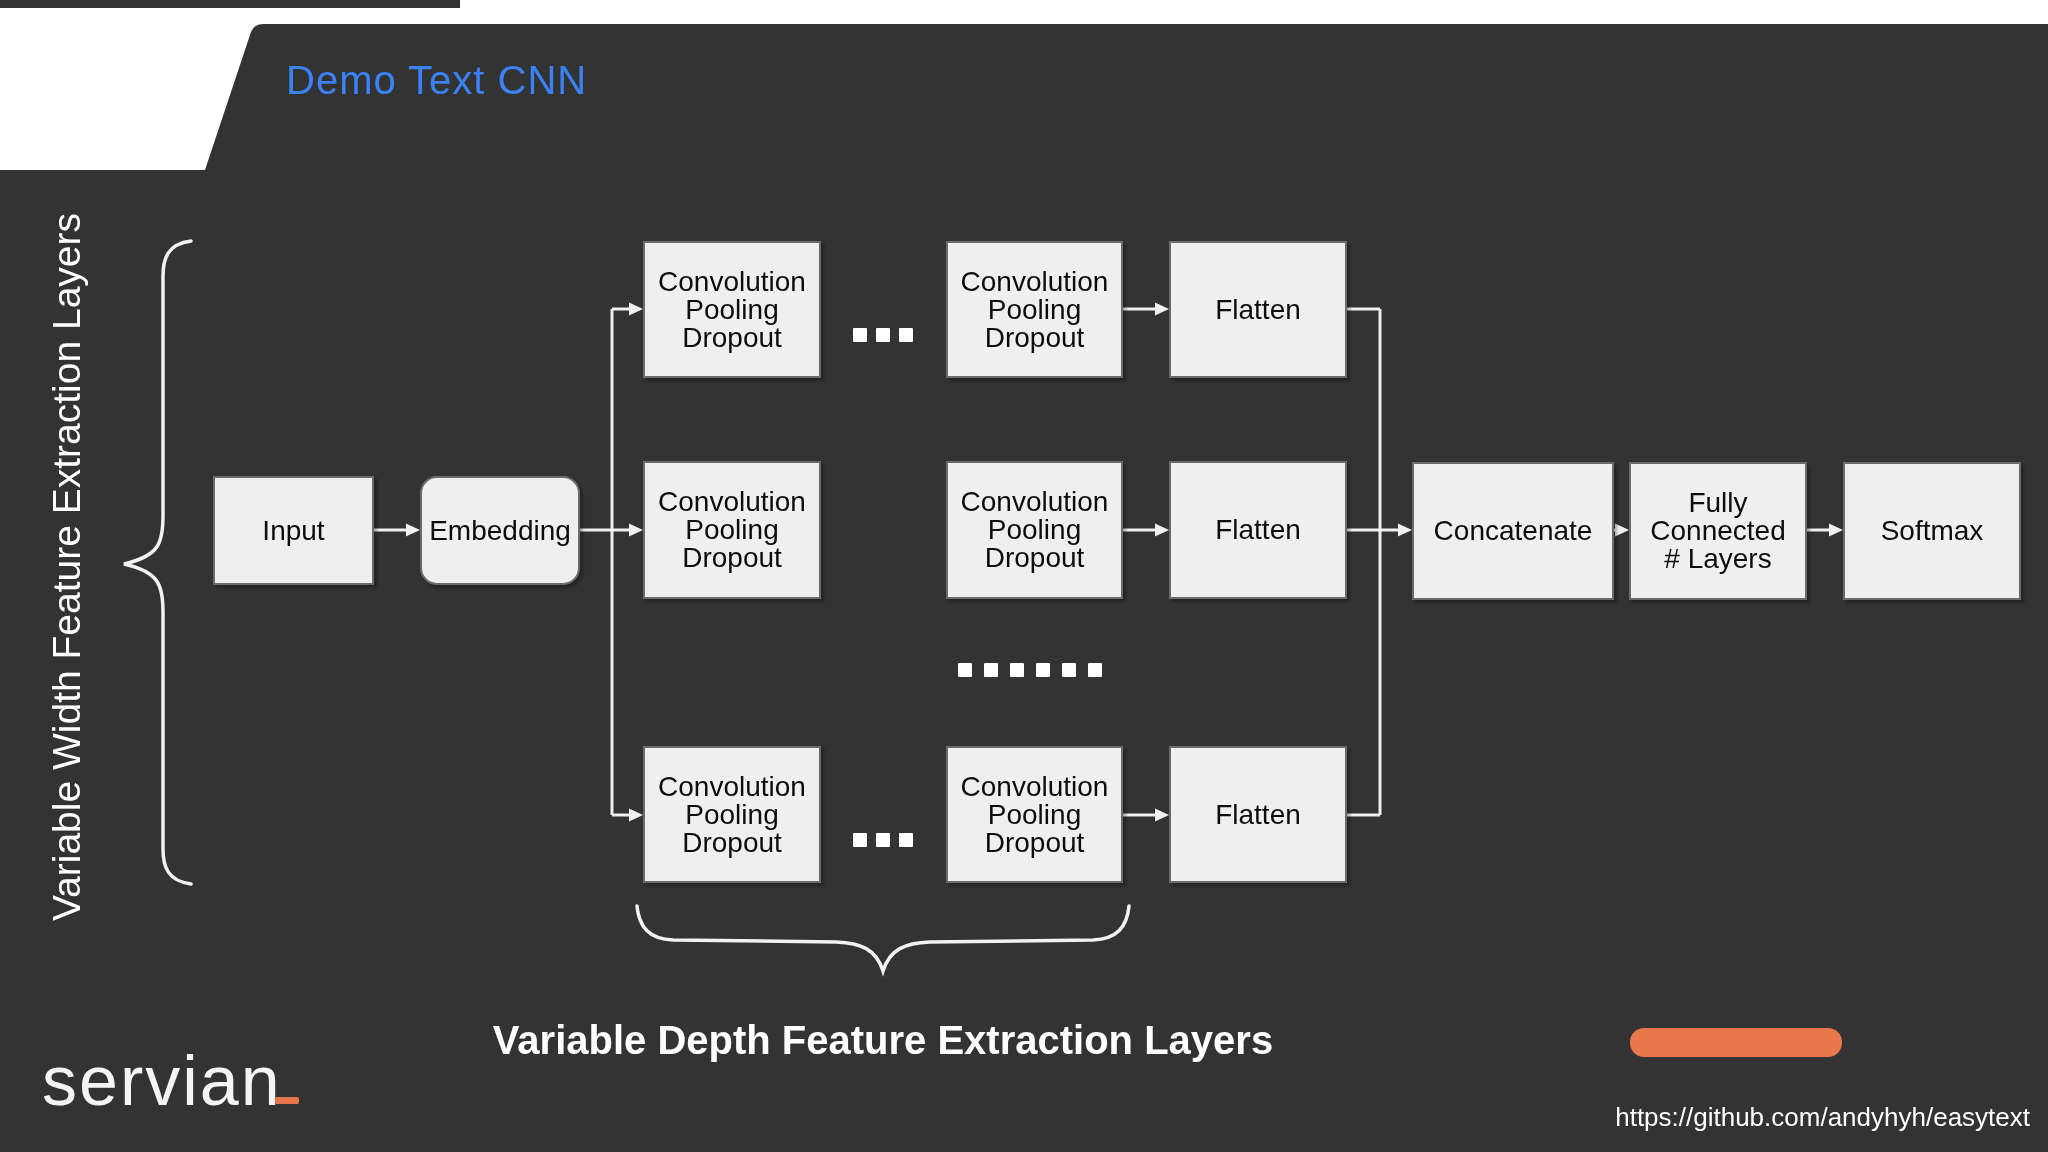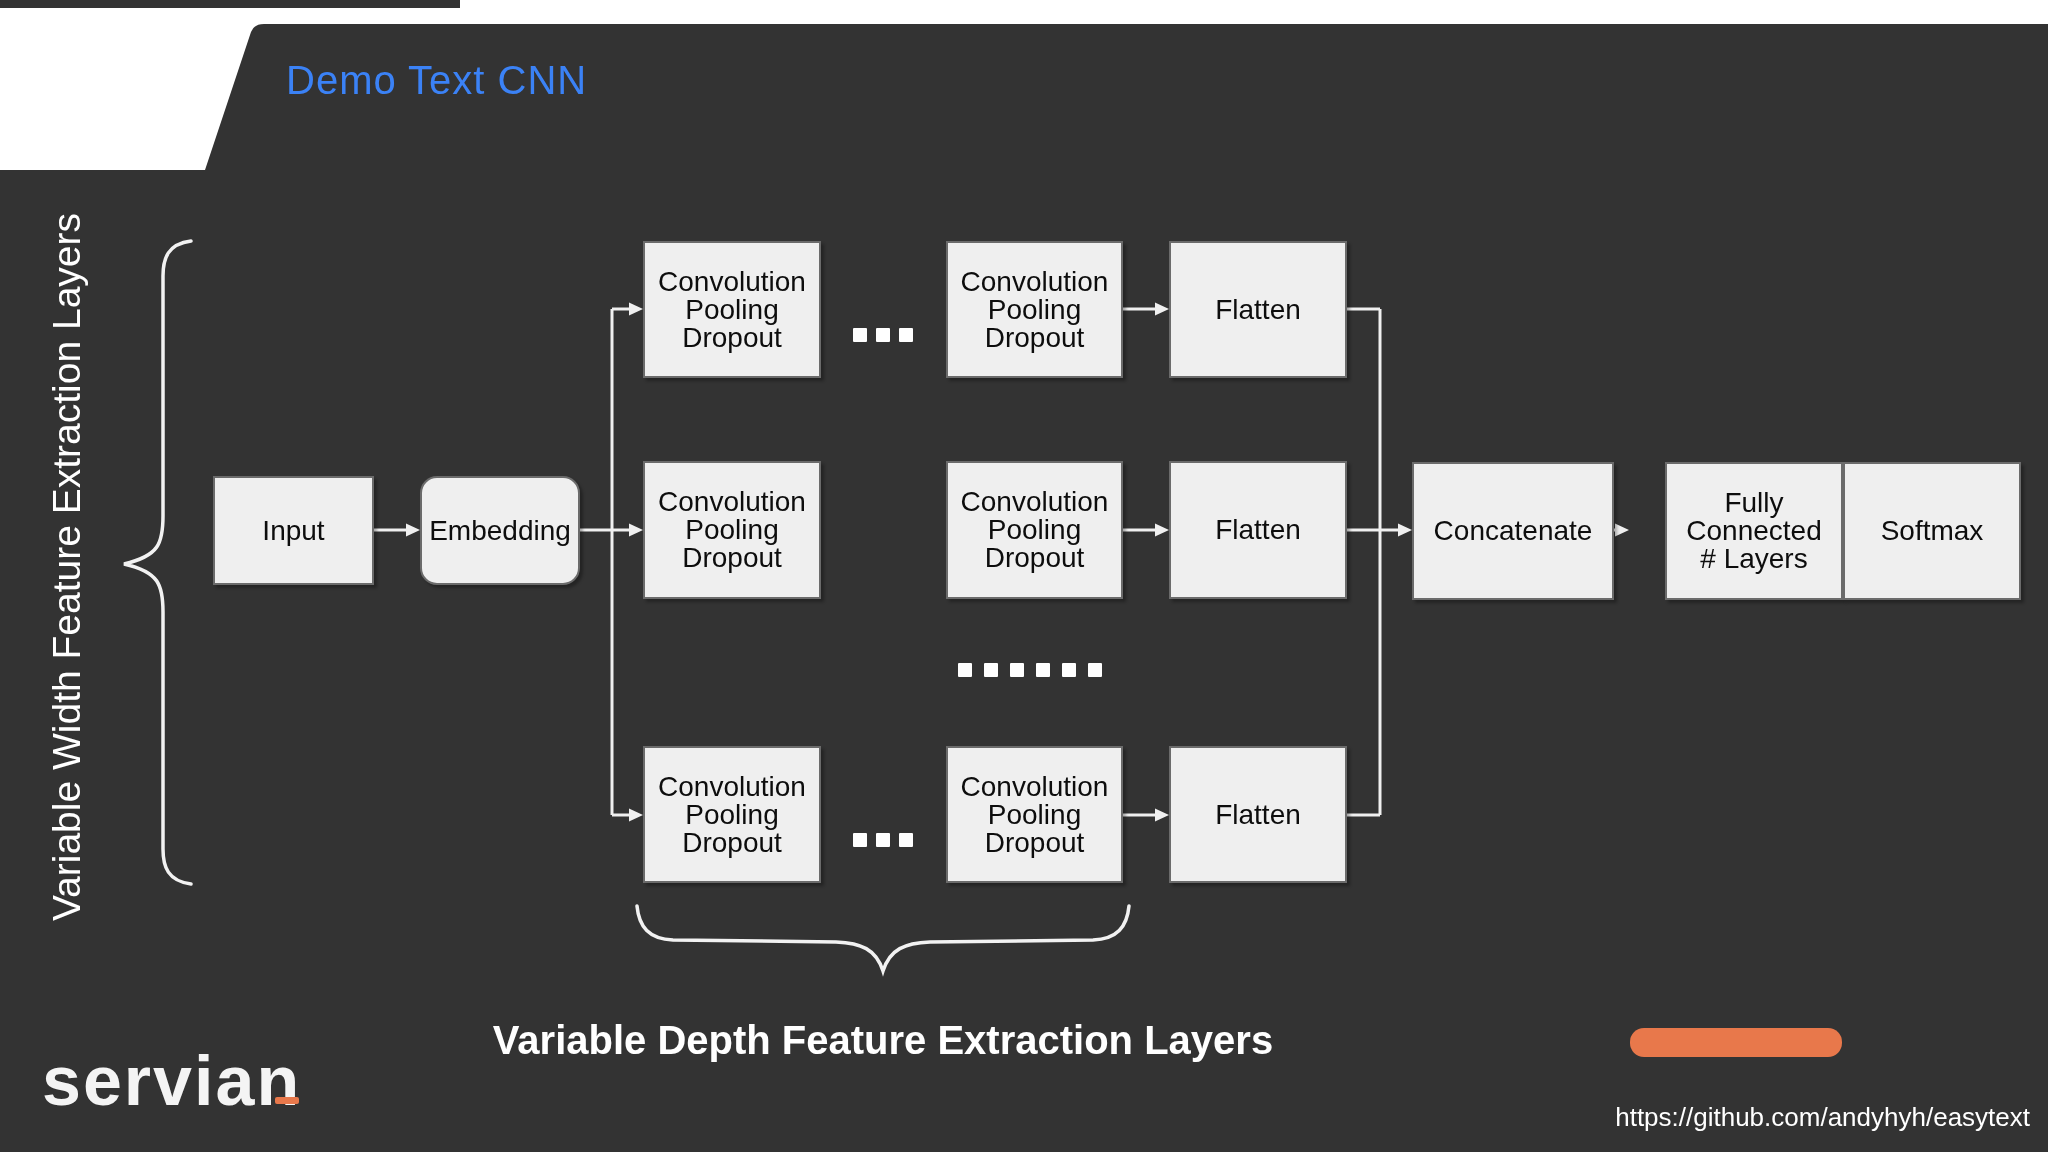--- a/index.html
+++ b/index.html
@@ -49,30 +49,30 @@
   .n-conv-r1c1    {left:643px; top:241px; width:178px; height:137px;}
   .n-conv-r1c2    {left:946px; top:241px; width:177px; height:137px;}
   .n-flatten-r1   {left:1169px;top:241px; width:178px; height:137px;}
   .n-conv-r2c1    {left:643px; top:461px; width:178px; height:138px;}
   .n-conv-r2c2    {left:946px; top:461px; width:177px; height:138px;}
   .n-flatten-r2   {left:1169px;top:461px; width:178px; height:138px;}
   .n-conv-r3c1    {left:643px; top:746px; width:178px; height:137px;}
   .n-conv-r3c2    {left:946px; top:746px; width:177px; height:137px;}
   .n-flatten-r3   {left:1169px;top:746px; width:178px; height:137px;}
   .n-concatenate  {left:1412px;top:462px; width:202px; height:138px;}
-  .n-fully-conn   {left:1629px;top:462px; width:178px; height:138px;margin-left:36px;}
+  .n-fully-conn   {left:1629px;top:462px; width:178px; height:138px;}
   .n-softmax      {left:1843px;top:462px; width:178px; height:138px;text-align:center;}
 
   
   .sq{position:absolute;width:14px;height:14px;background:#ffffff;z-index:2;border-radius:1px;}
 
   
   .logo-text{
     left:42px;top:1046px;
-    color:#f4f4f4;font-size:70px;font-weight:700;letter-spacing:2px;line-height:70px;
+    color:#f4f4f4;font-size:70px;font-weight:400;letter-spacing:2px;line-height:70px;
     z-index:3;
   }
   .logo-underscore{
     left:275px;top:1097px;width:24px;height:7px;background:#e8784b;z-index:3;border-radius:2px;
   }
   .accent-bar{
     left:1630px;top:1028px;width:212px;height:29px;background:#e8784b;border-radius:14px;z-index:3;
   }
   .source-url{
     right:18px;top:1102px;color:#ffffff;font-size:26px;z-index:3;white-space:nowrap;

